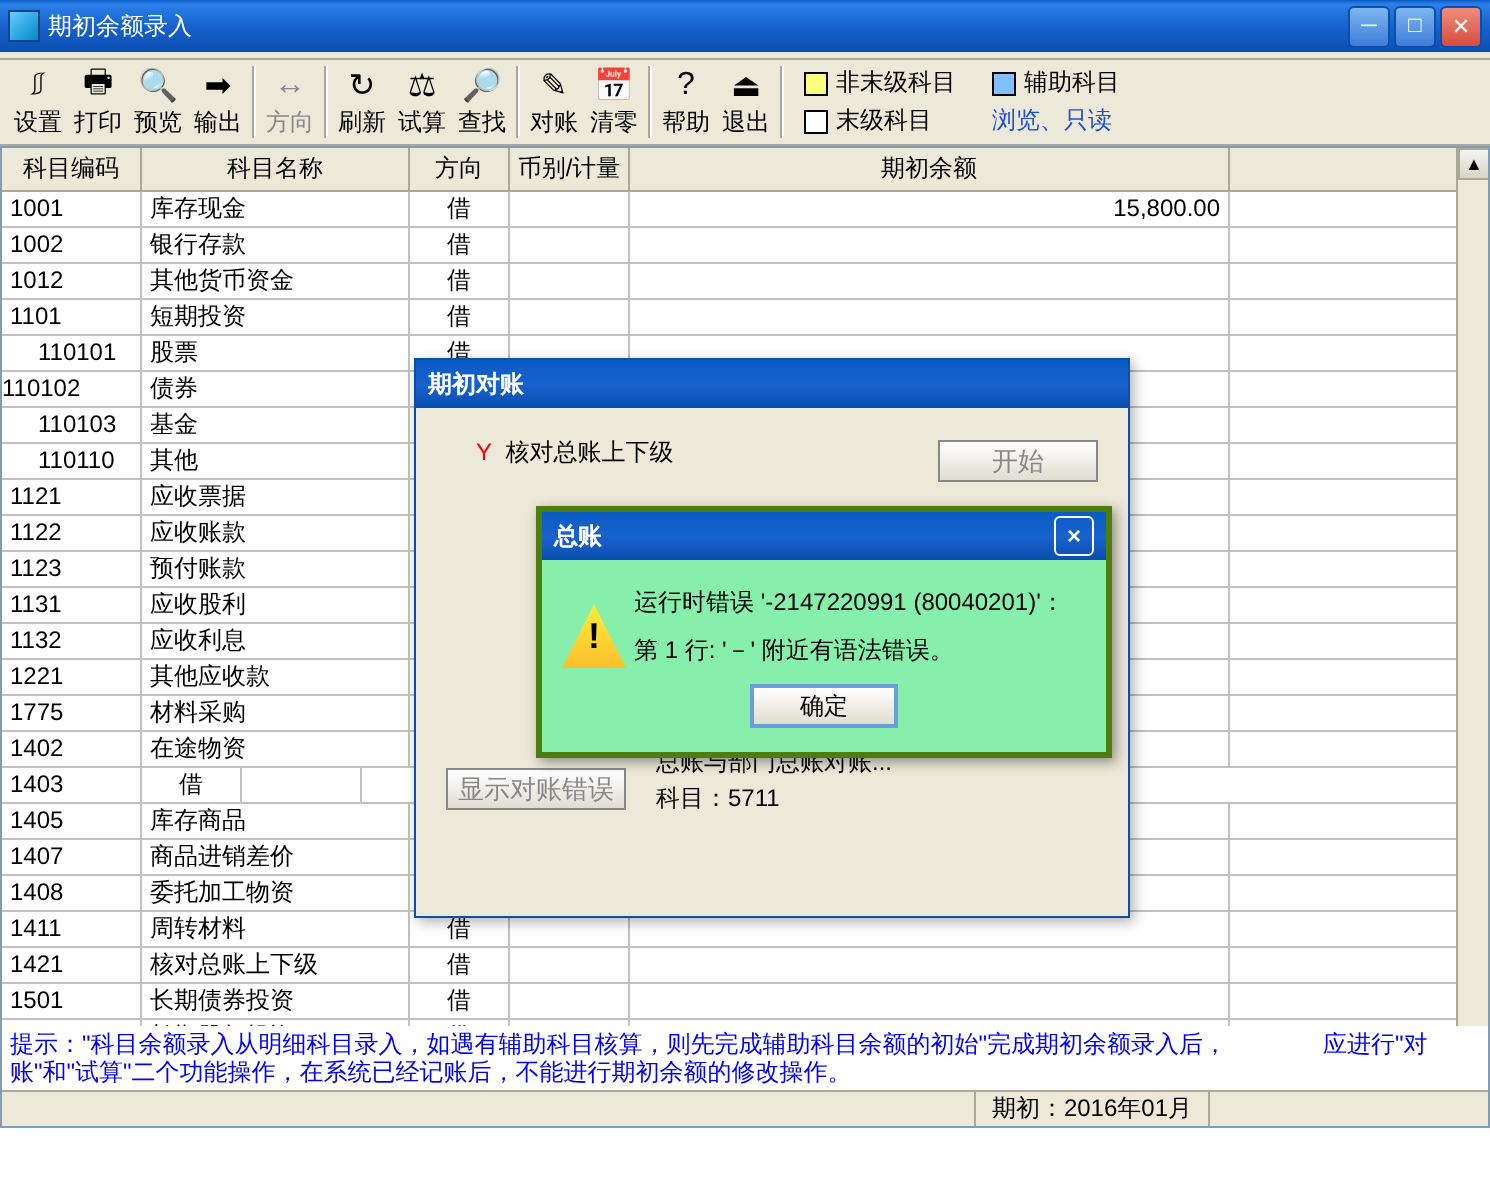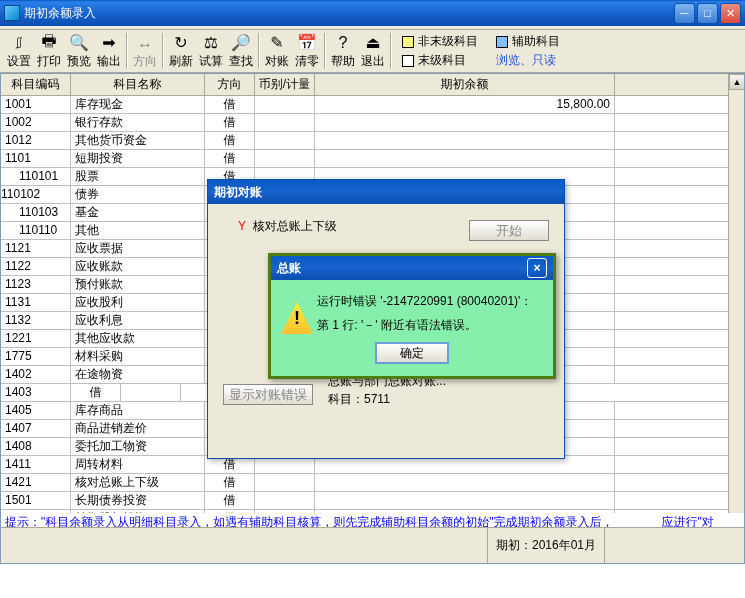--- a/index.html
+++ b/index.html
@@ -23,21 +23,21 @@
 .grid{position:absolute;inset:0;display:flex;flex-direction:column}
 .ghead{display:flex;background:#ece9d8;height:22px;border-bottom:1px solid #aca899}
 .ghead .cell{border-right:1px solid #aca899;display:flex;align-items:center;justify-content:center;font-size:12px}
 .c0{width:70px}.c1{width:134px}.c2{width:50px}.c3{width:60px}.c4{width:300px}
 .grows{overflow:auto;height:469px}
 .grow{display:flex;height:18px;border-bottom:1px solid #c0c0c0}
 .grow .cell{border-right:1px solid #c0c0c0;padding:0 4px;display:flex;align-items:center;font-size:12px;overflow:hidden;white-space:nowrap}
 .grow .c2{justify-content:center}
 .grow .c4{justify-content:flex-end}
 .tip{position:absolute;left:0;right:0;bottom:18px;background:#fff;color:#00f;font-size:12px;padding:2px 4px;line-height:14px}
-.sbar{position:absolute;left:0;right:0;bottom:0;height:36px;background:#ece9d8;border-top:1px solid #aca899;display:flex;align-items:center;font-size:12px}
+.sbar{position:absolute;left:0;right:0;bottom:0;height:18px;background:#ece9d8;border-top:1px solid #aca899;display:flex;align-items:center;font-size:12px}
 .sbar .seg{padding:0 8px;border-left:1px solid #aca899;height:100%;display:flex;align-items:center}
 .scrollbar-v{position:absolute;right:0;top:0;bottom:34px;width:16px;background:#ece9d8;border-left:1px solid #aca899}
 .sbtn{width:16px;height:16px;background:linear-gradient(to bottom,#f5f5f0,#d8d5c4);border:1px solid #aca899;font-size:9px;text-align:center;line-height:14px}
 .sbtn.bot{position:absolute;bottom:0}
 
 
 .dlg1{position:absolute;left:207px;top:179px;width:358px;height:280px;border:1px solid #0a4eb0;background:#ece9d8;box-shadow:2px 2px 6px rgba(0,0,0,.3)}
 .dlg1 .dtitle{background:linear-gradient(to bottom,#0a5bc4,#1862cd,#0a4eb0);height:24px;color:#fff;font-weight:bold;display:flex;align-items:center;padding:0 6px}
 .dlg1 .body{padding:10px;position:relative;height:256px}
 .dlg1 .stat{margin-top:4px;margin-left:20px}

